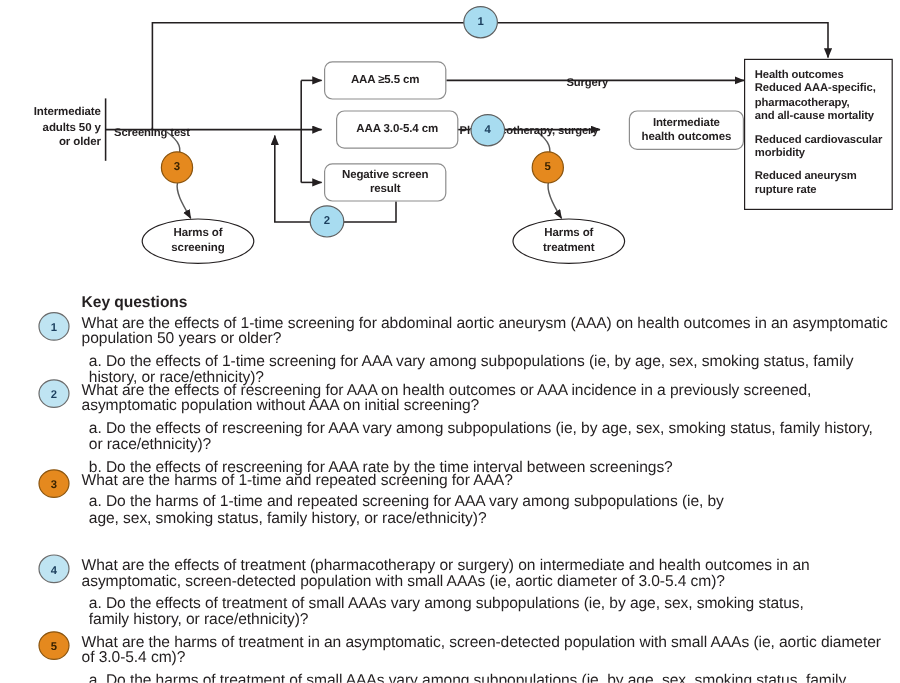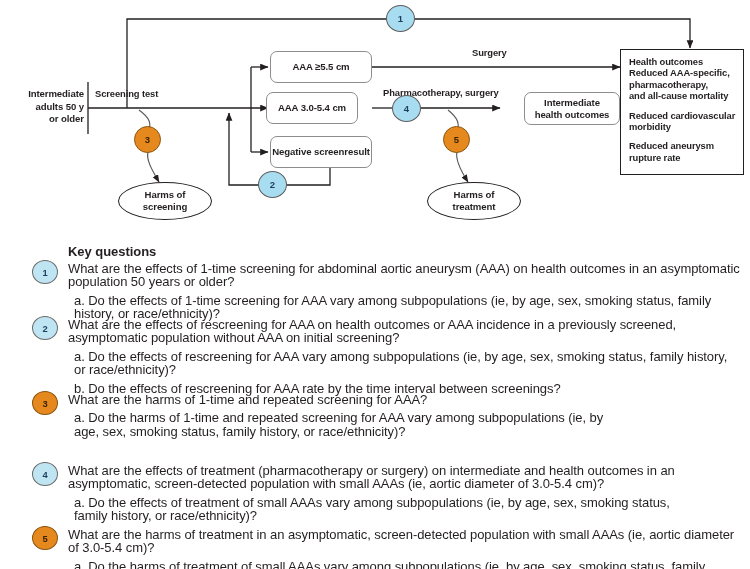--- a/index.html
+++ b/index.html
@@ -95,20 +95,21 @@
   .kq-blue { background: #a8dcf0; }
   .kq-orange { background: #e5891e; color: #3a2300; border-color: #8a5510; }
 
   .edge-label {
     position: absolute;
     font-size: 9.4px;
     font-weight: bold;
     color: #231f20;
     letter-spacing: -0.1px;
     white-space: nowrap;
+    margin-top: 16px;
   }
 
   .pop-label {
     position: absolute;
     font-size: 9.6px;
     font-weight: bold;
     line-height: 12.5px;
     color: #231f20;
     text-align: right;
     letter-spacing: -0.1px;
@@ -219,23 +220,23 @@
     <div>adults 50 y</div>
     <div>or older</div>
   </div>
 
   <div class="edge-label" style="left:95px; top:88px;">Screening test</div>
   <div class="edge-label" style="left:472px; top:47px;">Surgery</div>
   <div class="edge-label" style="left:383px; top:87px;">Pharmacotherapy, surgery</div>
 
   <div class="node-box" style="left:270px; top:51px; width:102px; height:32px;">AAA ≥5.5 cm</div>
 
-  <div class="node-box" style="left:266px; top:92px; width:92px; height:32px;">AAA 3.0-5.4 cm</div>
-
-  <div class="node-box" style="left:270px; top:136px; width:102px; height:32px; flex-direction:row;">
+  <div class="node-box" style="left:280px; top:92px; width:102px; height:32px;">AAA 3.0-5.4 cm</div>
+
+  <div class="node-box" style="left:270px; top:136px; width:102px; height:32px; flex-direction:column;">
     <span>Negative screen</span>
     <span>result</span>
   </div>
 
   <div class="node-box" style="left:500px; top:92px; width:96px; height:33px; flex-direction:column;margin-left:24px;">
     <span>Intermediate</span>
     <span>health outcomes</span>
   </div>
 
   <div class="ellipse-node" style="left:118px; top:182px; width:94px; height:38px; flex-direction:column;">

